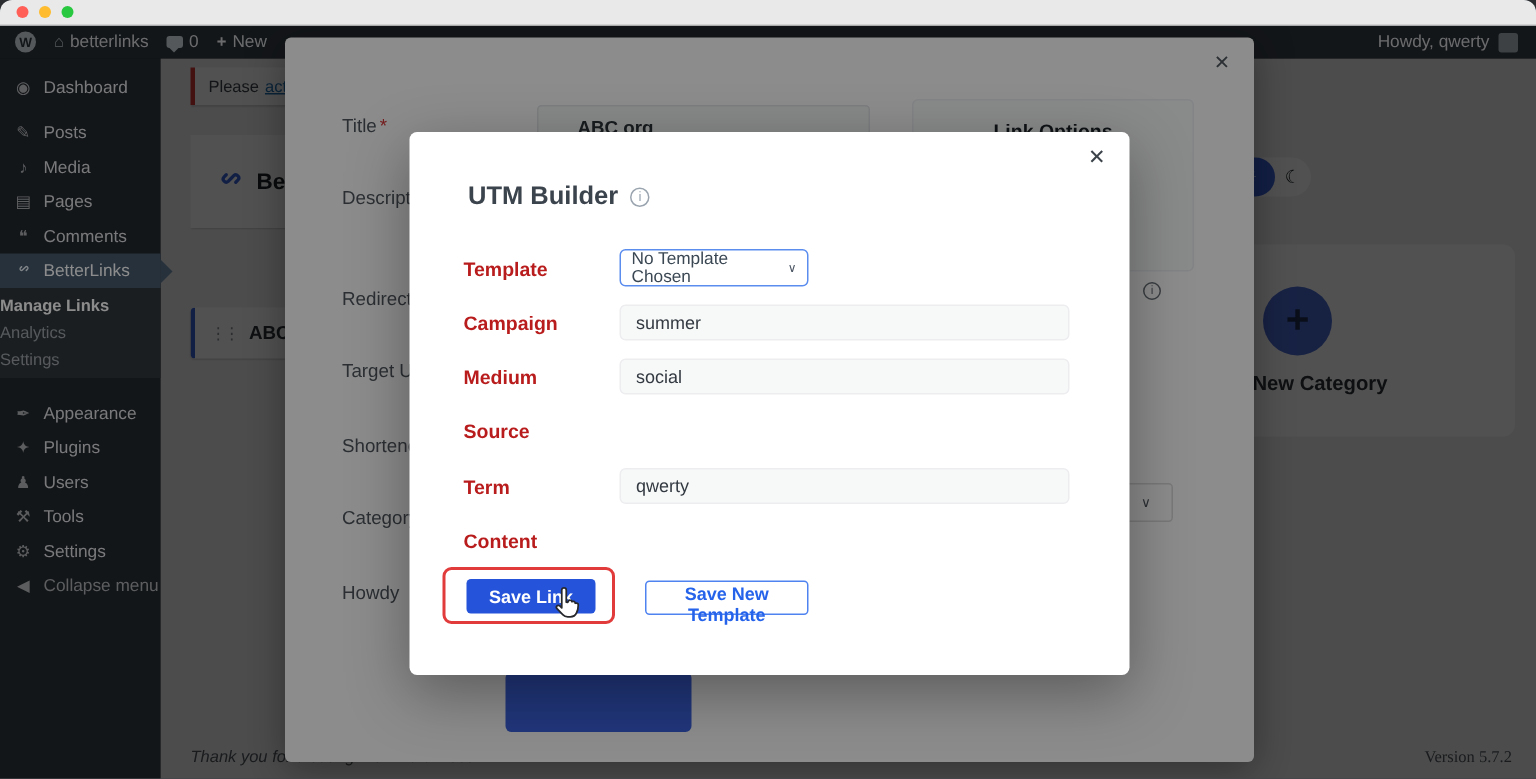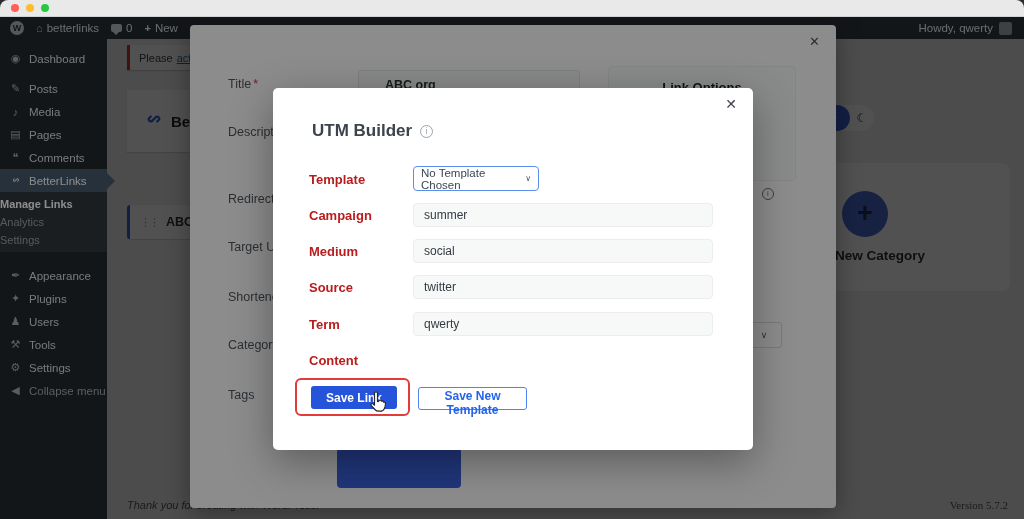--- a/index.html
+++ b/index.html
@@ -77,21 +77,21 @@
   .utm-title{font-size:17px;font-weight:700;color:#3b434c;}
   .utm-info{width:13px;height:13px;border-radius:50%;border:1px solid #9aa4af;color:#9aa4af;font-size:9px;line-height:11px;text-align:center;}
   .u-label{position:absolute;left:36px;font-size:13px;font-weight:700;color:#b91c1c;}
   .u-select{position:absolute;left:140px;width:126px;height:25px;border:1.5px solid #5b8def;border-radius:4px;background:#fff;display:flex;align-items:center;padding:0 7px;font-size:11.5px;color:#3b4854;gap:1px;}
   .u-select .chev{margin-left:auto;font-size:8px;color:#4b5563;}
   .u-input{position:absolute;left:140px;width:300px;height:24px;background:#f7f8f8;border:1px solid #ededf0;border-radius:4px;display:flex;align-items:center;padding-left:10px;font-size:12px;color:#333a41;}
   .u-input.focused{background:#fff;border-color:#d8dce2;}
   .caret{width:1.5px;height:12px;background:#1d2327;margin-left:1px;}
   .red-box{position:absolute;left:22px;top:290px;width:115px;height:38px;border:2.5px solid #e23b3b;border-radius:6px;}
   .btn-save{position:absolute;left:38px;top:298px;width:86px;height:23px;background:#2553d9;border:none;border-radius:3px;color:#fff;font-size:12px;font-weight:700;font-family:"Liberation Sans",sans-serif;}
-  .btn-tpl{position:absolute;left:145px;top:299px;width:109px;height:23px;background:#fff;border:1px solid #4f83f0;border-radius:3px;color:#2563eb;font-size:12px;font-weight:700;font-family:"Liberation Sans",sans-serif;}
+  .btn-tpl{position:absolute;left:157px;top:299px;width:109px;height:23px;background:#fff;border:1px solid #4f83f0;border-radius:3px;color:#2563eb;font-size:12px;font-weight:700;font-family:"Liberation Sans",sans-serif;}
   .cursor{position:absolute;left:94px;top:303px;z-index:5;}
 </style>
 </head>
 <body>
 
 <div class="screen">
 
   <div class="macos">
     <span class="dot" style="background:#ff5f57"></span>
     <span class="dot" style="background:#febc2e"></span>
@@ -224,21 +224,21 @@
   <div class="bgmodal">
     <span class="bg-close">✕</span>
     <span class="bg-label" style="top:52px"><span>Title</span><span class="req">*</span></span>
     <div class="bg-title-input">ABC org</div>
     <div class="link-opts"><span>Link Options</span></div>
     <span class="bg-label" style="top:100px">Description</span>
     <span class="bg-label" style="top:167px">Redirect</span>
     <span class="bg-label" style="top:215px">Target URL</span>
     <span class="bg-label" style="top:265px">Shortened URL</span>
     <span class="bg-label" style="top:313px">Category</span>
-    <span class="bg-label" style="top:363px">Tags</span>
+    <span class="bg-label" style="top:363px">Howdy</span>
     <span class="bg-info info-ic">i</span>
     <span class="select-stub">
         <span>∨</span>
       </span>
     <button class="bg-primary"></button>
   </div>
 
   <div class="overlayB"></div>
 
   <div class="utm">
@@ -258,23 +258,20 @@
     <div class="u-input" style="top:115px">
         <span>summer</span>
       </div>
 
     <span class="u-label" style="top:156px">Medium</span>
     <div class="u-input" style="top:151px">
         <span>social</span>
       </div>
 
     <span class="u-label" style="top:192px">Source</span>
-    <div class="u-input" style="top:187px">
-        <span>twitter</span>
-      </div>
 
     <span class="u-label" style="top:229px">Term</span>
     <div class="u-input" style="top:224px">
         <span>qwerty</span>
       </div>
 
     <span class="u-label" style="top:265px">Content</span>
 
     <div class="red-box"></div>
     <button class="btn-save">Save Link</button>

